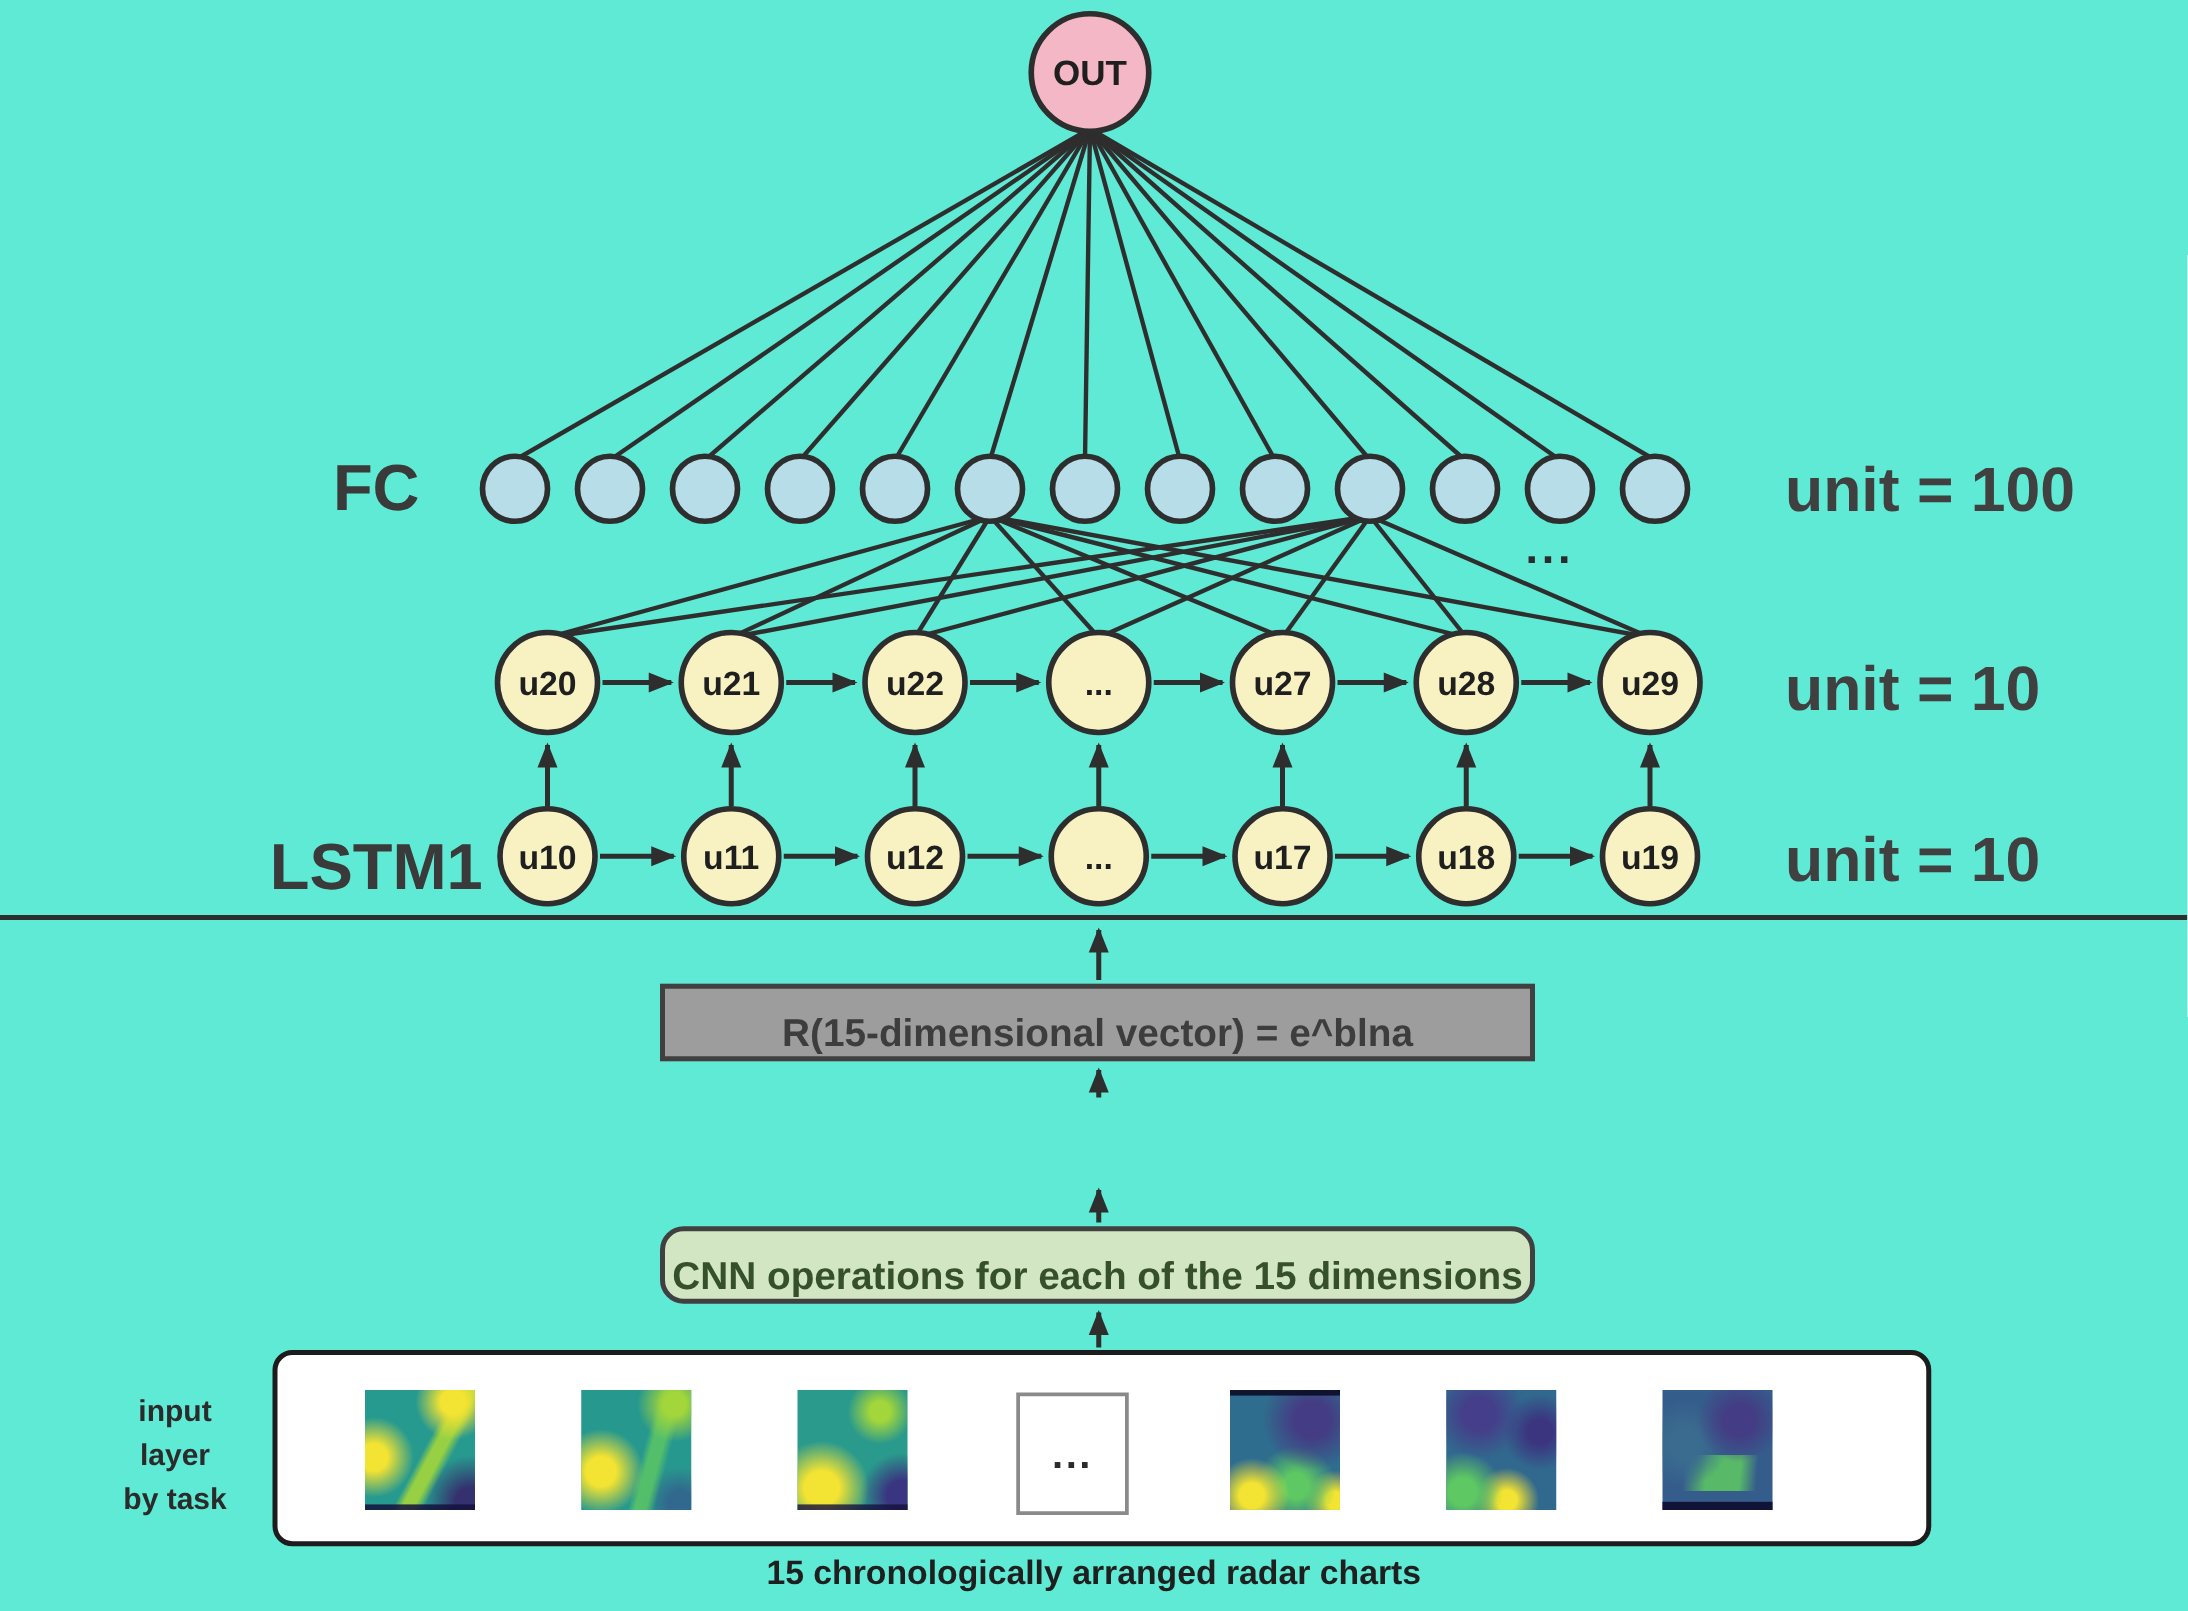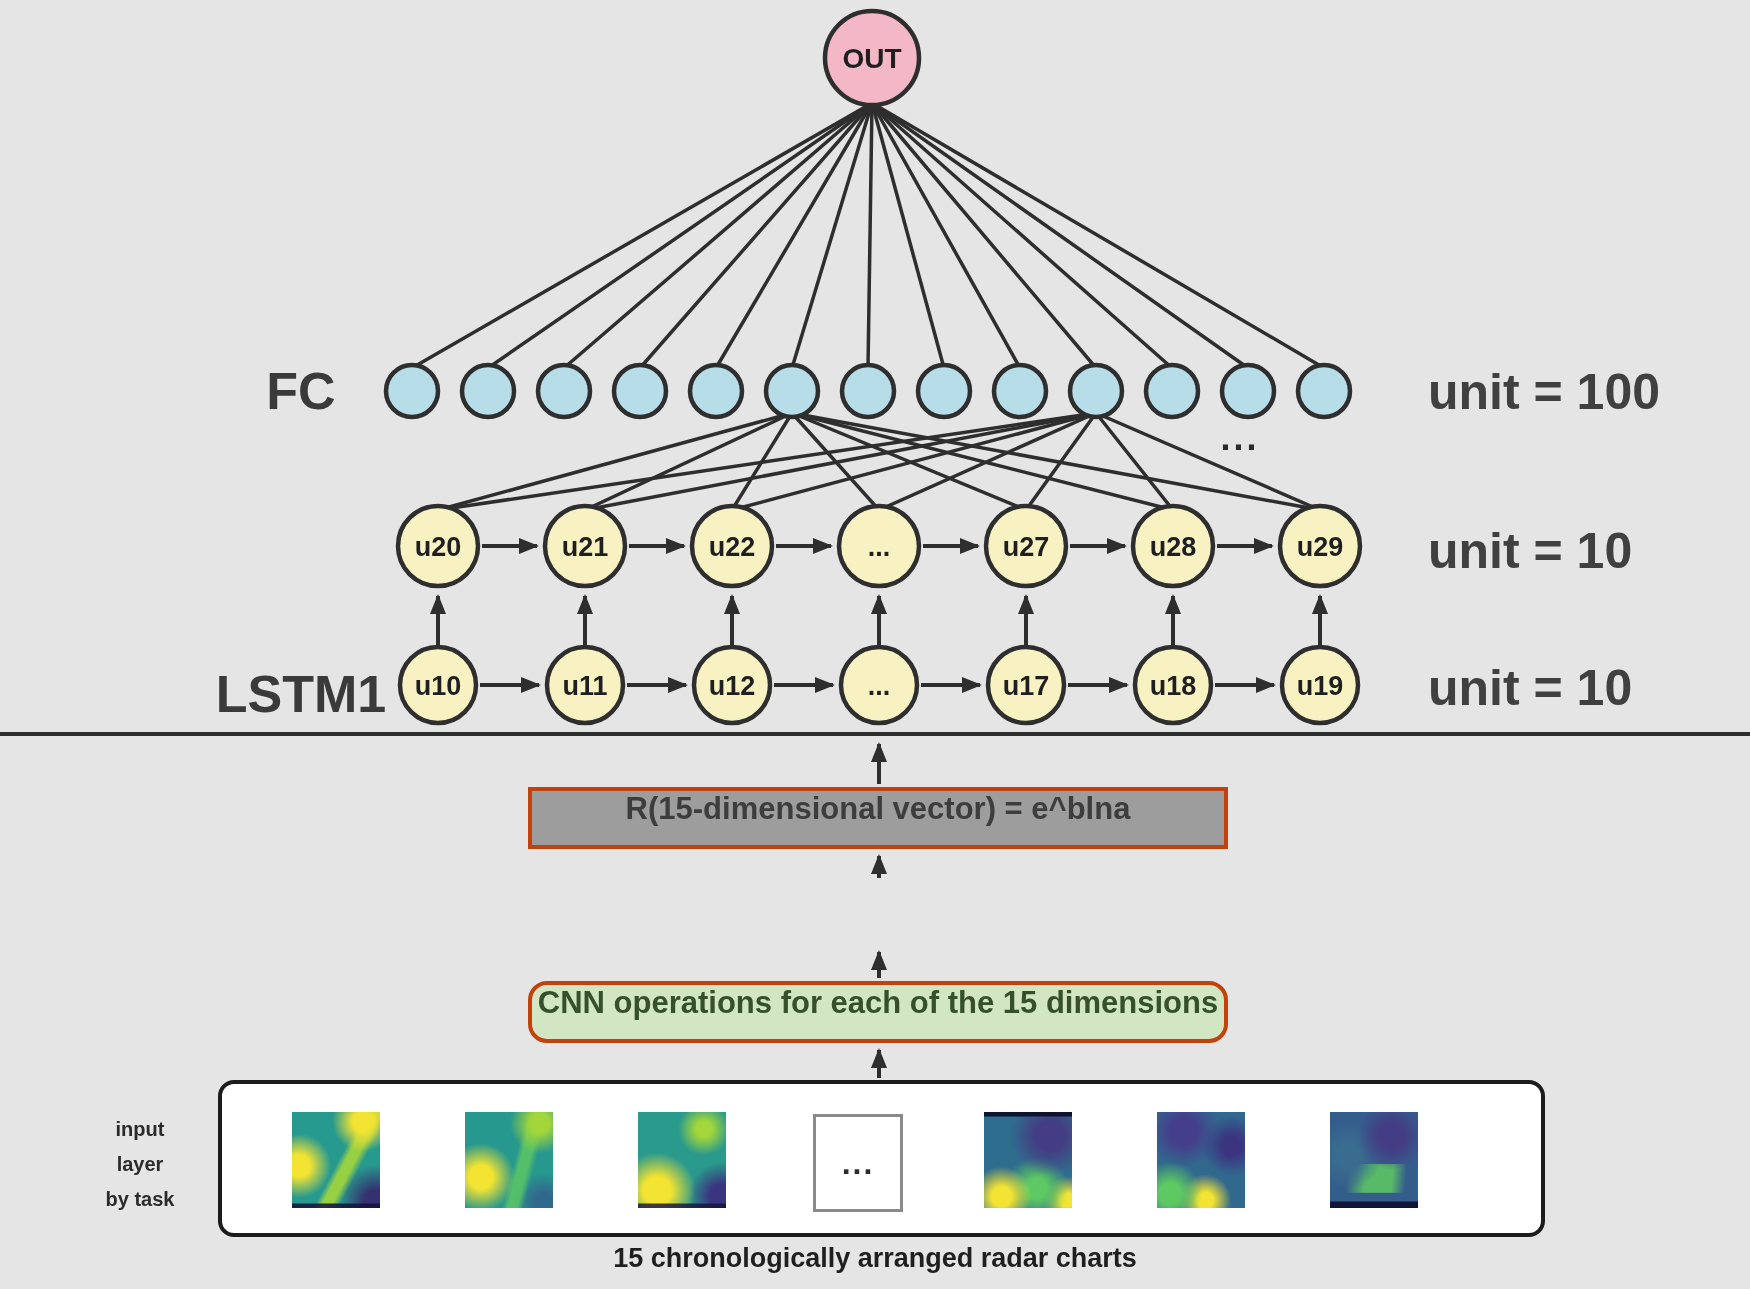--- a/index.html
+++ b/index.html
@@ -1,33 +1,33 @@
 <!DOCTYPE html>
 <html><head>
 <meta charset="utf-8">
 <style>
   html,body{margin:0;padding:0;background:#ffffff;}
-  .stage{position:relative;width:1750px;height:1289px;background:#e5e5e5;overflow:hidden;
+  .stage{position:relative;width:1750px;height:1289px;background:#5eead4;overflow:hidden;
          font-family:"Liberation Sans",sans-serif;}
   .stage svg{position:absolute;left:0;top:0;}
   .lbl{position:absolute;font-weight:700;color:#3a3a3a;display:flex;align-items:center;justify-content:center;text-align:center;}
   .layer-lbl{font-size:52px;}
   .unit-lbl{font-size:50px;justify-content:flex-start;text-align:left;color:#404040;}
   .dots{font-size:36px;letter-spacing:3px;color:#2b2b2b;}
-  .pbox{position:absolute;border:4px solid #c2410c;display:flex;align-items:flex-start;justify-content:center;
+  .pbox{position:absolute;border:4px solid #404040;display:flex;align-items:flex-end;justify-content:center;
         font-weight:700;font-size:31px;box-sizing:border-box;}
   .pbox.gray{background:#9d9d9d;color:#3d3d3d;}
   .pbox.red{background:#e8382b;color:#3a1f1a;}
   .pbox.green{background:#d3e6c3;color:#36502c;border-radius:19px;}
   .uline{text-decoration:underline;text-decoration-thickness:2.5px;text-underline-offset:4px;}
   .input-box{position:absolute;border:4px solid #1c1c1c;border-radius:16px;background:#ffffff;box-sizing:border-box;}
   .ritem{position:absolute;width:88px;height:96px;}
   .ell-box{position:absolute;width:84px;height:92px;background:#ffffff;border:3px solid #8a8a8a;
            display:flex;align-items:center;justify-content:center;font-weight:700;font-size:32px;color:#2b2b2b;letter-spacing:2px;}
-  .side-lbl{position:absolute;font-weight:700;font-size:20px;line-height:35px;color:#2b2b2b;text-align:center;}
+  .side-lbl{position:absolute;font-weight:700;font-size:24px;line-height:35px;color:#2b2b2b;text-align:center;}
   .caption{position:absolute;font-weight:700;font-size:27px;color:#1f1f1f;text-align:center;}
   
   .r1{background:
       linear-gradient(to top, rgba(20,16,60,.85) 0 4px, rgba(20,16,60,0) 5px),
       radial-gradient(circle at 80% 10%, #f3e332 0 10px, rgba(243,227,50,0) 30px),
       linear-gradient(118deg, rgba(243,227,50,0) 52%, rgba(163,214,58,.9) 57% 64%, rgba(163,214,58,0) 70%),
       radial-gradient(circle at 8% 56%, #f3e332 0 11px, rgba(243,227,50,0) 32px),
       radial-gradient(circle at 96% 94%, #35306e 0 12px, rgba(53,48,110,0) 38px),
       #279a8f;}
   .r2{background:

